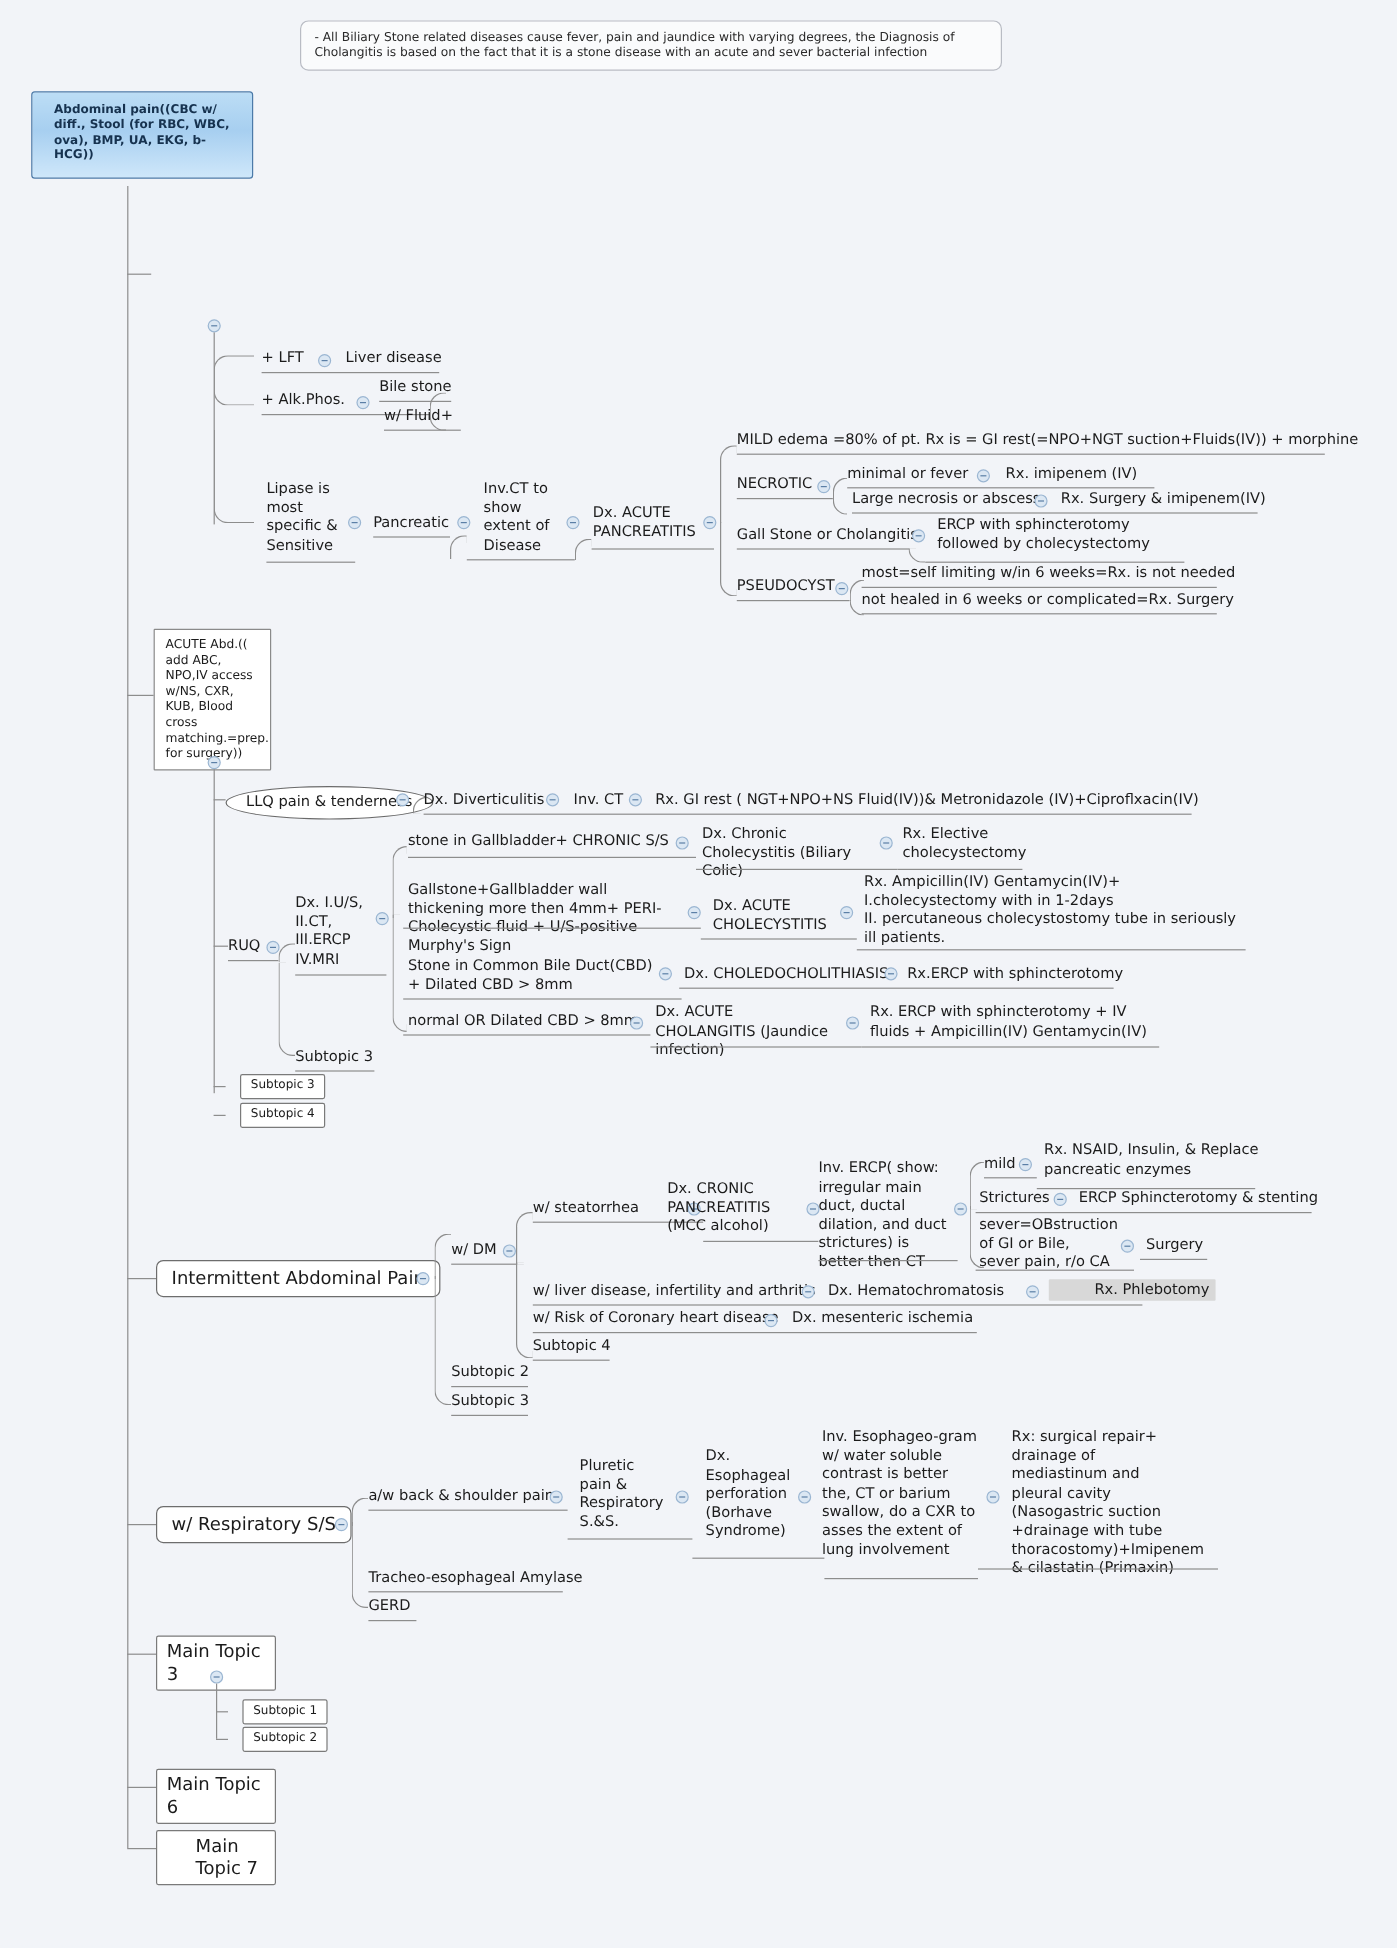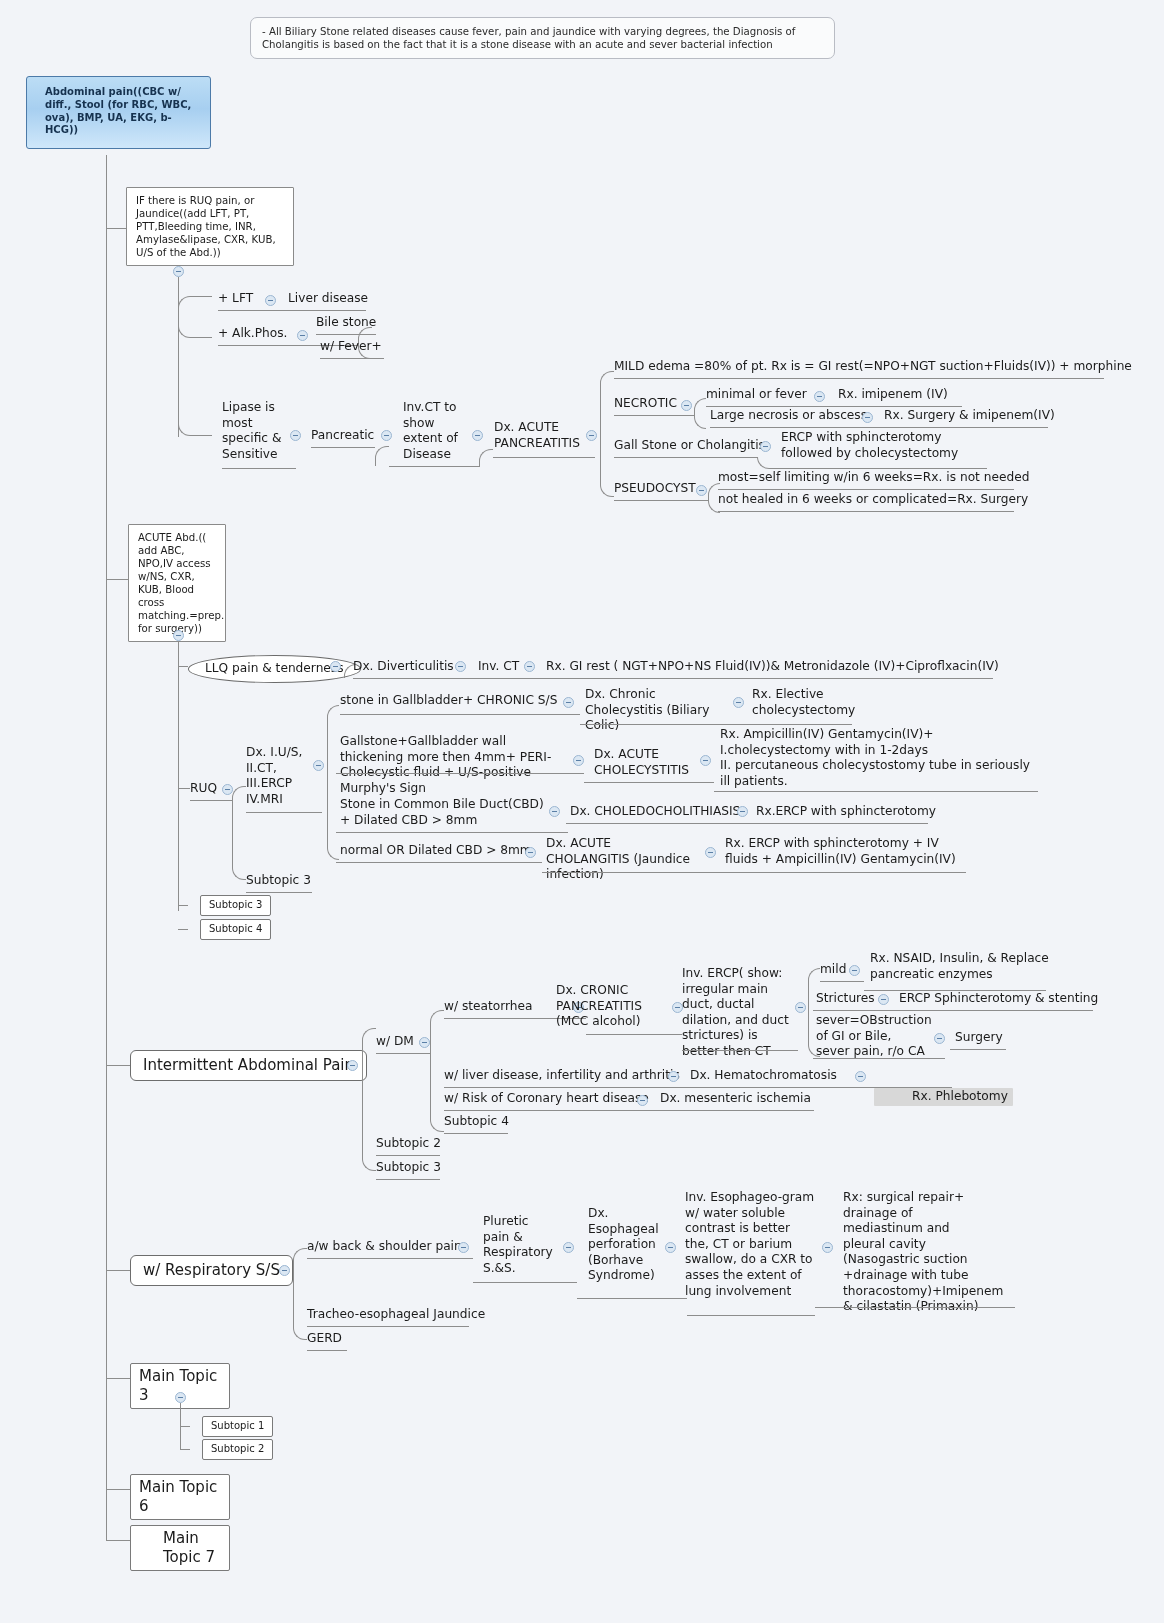--- a/index.html
+++ b/index.html
@@ -104,41 +104,40 @@
 
 <div id="canvas">
 
   <div class="node boxed-note fs10" style="left:250px; top:17px; width:585px;">- All Biliary Stone related diseases cause fever, pain and jaundice with varying degrees, the Diagnosis of Cholangitis is based on the fact that it is a stone disease with an acute and sever bacterial infection</div>
 
   <div class="node root fs11" style="left:14px; top:76px; width:185px;">Abdominal pain((CBC w/ diff., Stool (for RBC, WBC, ova), BMP, UA, EKG, b-HCG))</div>
 
   <div class="vline" style="left:106px; top:155px; height:1385px;"></div>
 
   <div class="hline" style="left:106px; top:228px; width:20px;"></div>
-  <div class="node boxed-plain fs10" style="left:126px; top:187px; width:168px;">IF there is RUQ pain, or Jaundice((add  LFT, PT, PTT,Bleeding time, INR, Amylase&amp;lipase, CXR, KUB, U/S of the Abd.))</div>
   <div class="handle" style="left:173px; top:266px;"></div>
   <div class="vline" style="left:178px; top:277px; height:160px;"></div>
 
   <div class="curve-tl" style="left:178px; top:296px; width:34px; height:14px; border-bottom:0; border-right:0;"></div>
   <div class="node fs12" style="left:218px; top:291px;">+ LFT</div>
   <div class="handle" style="left:265px; top:295px;"></div>
   <div class="node fs12" style="left:288px; top:291px;">Liver disease</div>
   <div class="uline" style="left:218px; top:310px; width:148px;"></div>
 
   <div class="curve-bl" style="left:178px; top:310px; width:34px; height:28px; border-top:0; border-right:0;"></div>
   <div class="node fs12" style="left:218px; top:326px;">+ Alk.Phos.</div>
   <div class="handle" style="left:297px; top:330px;"></div>
   <div class="uline" style="left:218px; top:345px; width:140px;"></div>
 
   <div class="curve-tl" style="left:358px; top:327px; width:14px; height:18px; border-bottom:0; border-right:0;"></div>
   <div class="node fs12" style="left:316px; top:315px;">Bile stone</div>
   <div class="uline" style="left:316px; top:334px; width:60px;"></div>
 
   <div class="curve-bl" style="left:358px; top:345px; width:14px; height:14px; border-top:0; border-right:0;"></div>
-  <div class="node fs12" style="left:320px; top:339px;">w/ Fever+</div>
+  <div class="node fs12" style="left:320px; top:339px;">w/ Fluid+</div>
   <div class="uline" style="left:320px; top:358px; width:64px;"></div>
 
   <div class="curve-bl" style="left:178px; top:358px; width:34px; height:78px; border-top:0; border-right:0;"></div>
   <div class="node fs12" style="left:222px; top:400px; width:72px;">Lipase is most specific &amp; Sensitive</div>
   <div class="handle" style="left:290px; top:430px;"></div>
   <div class="uline" style="left:222px; top:468px; width:74px;"></div>
 
   <div class="node fs12" style="left:311px; top:428px;">Pancreatic</div>
   <div class="handle" style="left:381px; top:430px;"></div>
   <div class="curve-tl" style="left:375px; top:446px; width:14px; height:20px; border-bottom:0; border-right:0;"></div>
@@ -308,21 +307,21 @@
   <div class="node fs12" style="left:816px; top:1013px; width:112px;">sever=OBstruction of GI or Bile, sever pain, r/o CA</div>
   <div class="handle" style="left:934px; top:1033px;"></div>
   <div class="node fs12" style="left:955px; top:1030px;">Surgery</div>
   <div class="uline" style="left:813px; top:1058px; width:132px;"></div>
   <div class="uline" style="left:950px; top:1049px; width:56px;"></div>
 
   <div class="node fs12" style="left:444px; top:1068px;">w/ liver disease, infertility and arthritis</div>
   <div class="handle" style="left:668px; top:1071px;"></div>
   <div class="node fs12" style="left:690px; top:1068px;">Dx. Hematochromatosis</div>
   <div class="handle" style="left:855px; top:1071px;"></div>
-  <div class="node fs12 hl" style="left:874px; top:1088px;padding-left:38px;">Rx. Phlebotomy</div>
+  <div class="node fs12 hl" style="left:874px; top:1066px;padding-left:38px;">Rx. Phlebotomy</div>
   <div class="uline" style="left:444px; top:1087px; width:508px;"></div>
 
   <div class="node fs12" style="left:444px; top:1091px;">w/ Risk of Coronary heart disease</div>
   <div class="handle" style="left:637px; top:1095px;"></div>
   <div class="node fs12" style="left:660px; top:1091px;">Dx. mesenteric ischemia</div>
   <div class="uline" style="left:444px; top:1110px; width:370px;"></div>
 
   <div class="node fs12" style="left:444px; top:1114px;">Subtopic 4</div>
   <div class="uline" style="left:444px; top:1133px; width:64px;"></div>
 
@@ -350,21 +349,21 @@
   <div class="handle" style="left:665px; top:1242px;"></div>
   <div class="uline" style="left:577px; top:1298px; width:110px;"></div>
 
   <div class="node fs12" style="left:685px; top:1190px; width:130px;">Inv. Esophageo-gram w/ water soluble contrast is better the, CT or barium swallow, do a CXR to asses the extent of lung involvement</div>
   <div class="handle" style="left:822px; top:1242px;"></div>
   <div class="uline" style="left:687px; top:1315px; width:128px;"></div>
 
   <div class="node fs12" style="left:843px; top:1190px; width:150px;">Rx: surgical repair+ drainage of mediastinum and pleural cavity (Nasogastric suction +drainage with tube thoracostomy)+Imipenem &amp; cilastatin (Primaxin)</div>
   <div class="uline" style="left:815px; top:1307px; width:200px;"></div>
 
-  <div class="node fs12" style="left:307px; top:1307px;">Tracheo-esophageal Jaundice</div>
+  <div class="node fs12" style="left:307px; top:1307px;">Tracheo-esophageal Amylase</div>
   <div class="uline" style="left:307px; top:1326px; width:162px;"></div>
   <div class="node fs12" style="left:307px; top:1331px;">GERD</div>
   <div class="uline" style="left:307px; top:1350px; width:40px;"></div>
 
   <div class="hline" style="left:106px; top:1378px; width:24px;"></div>
   <div class="node boxed fs15" style="left:130px; top:1363px; width:100px;">Main Topic 3</div>
   <div class="handle" style="left:175px; top:1392px;"></div>
   <div class="vline" style="left:180px; top:1403px; height:46px;"></div>
 
   <div class="hline" style="left:180px; top:1426px; width:10px;"></div>

